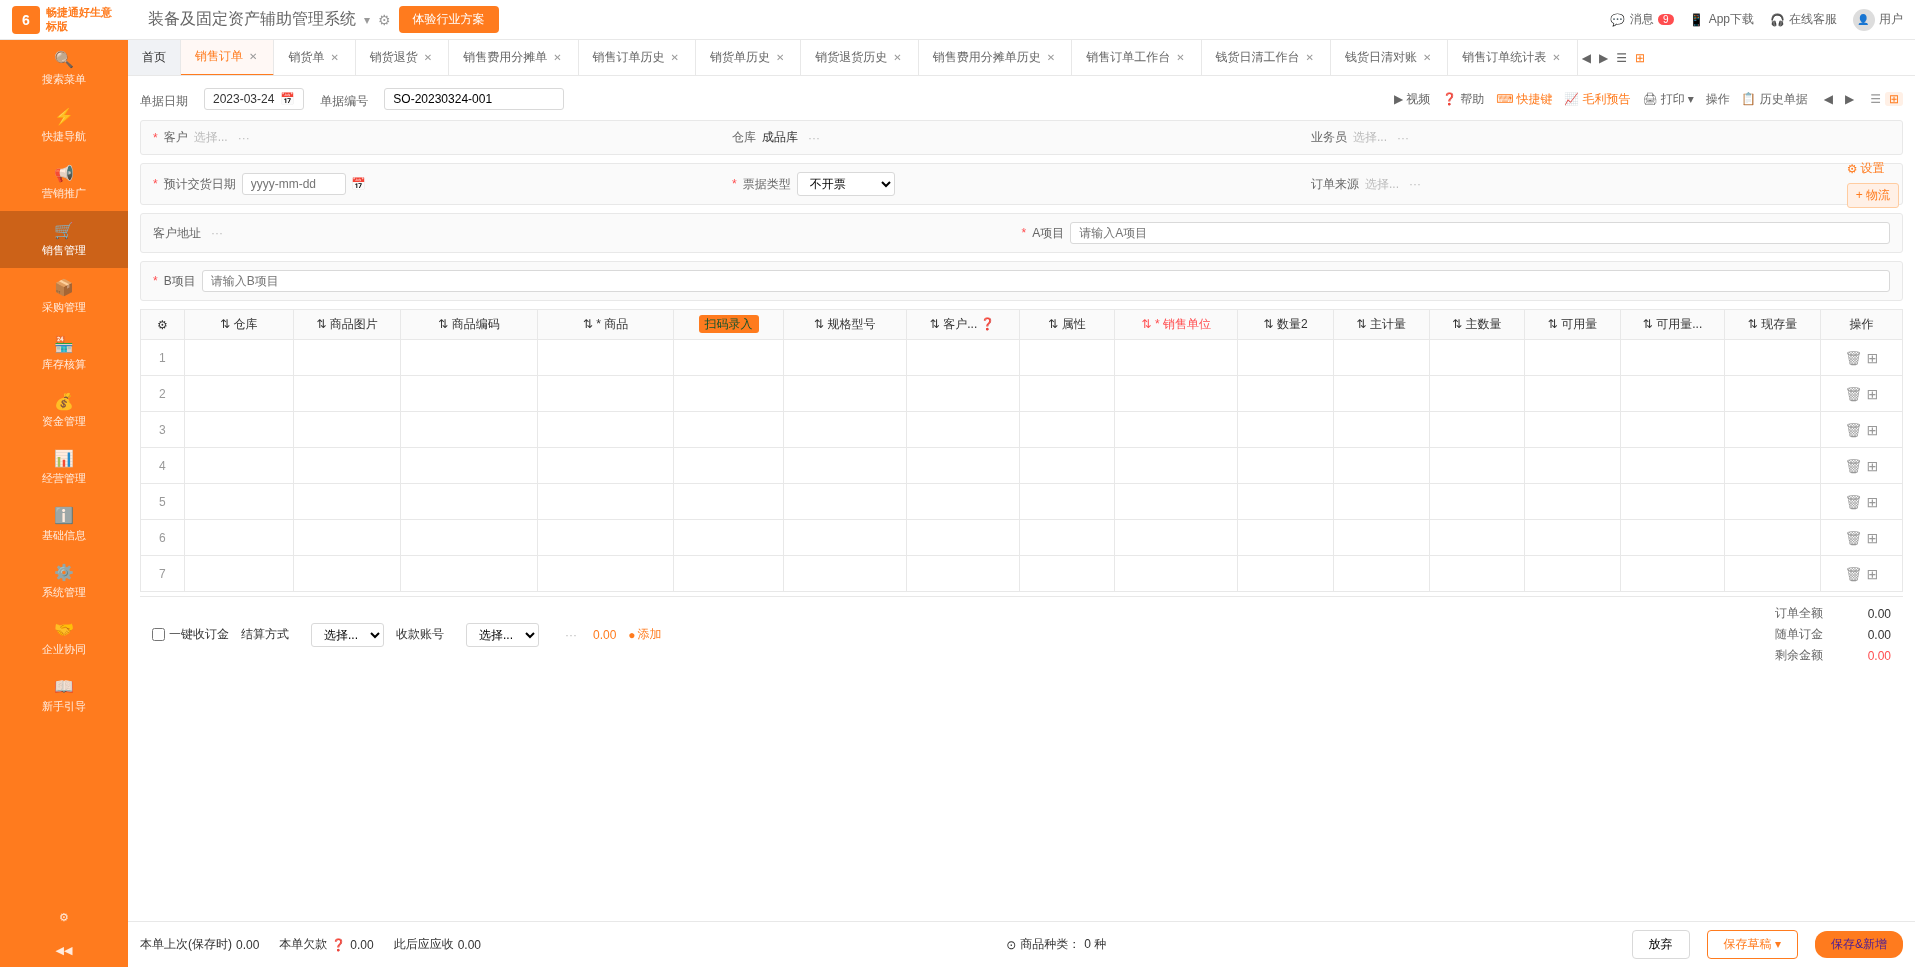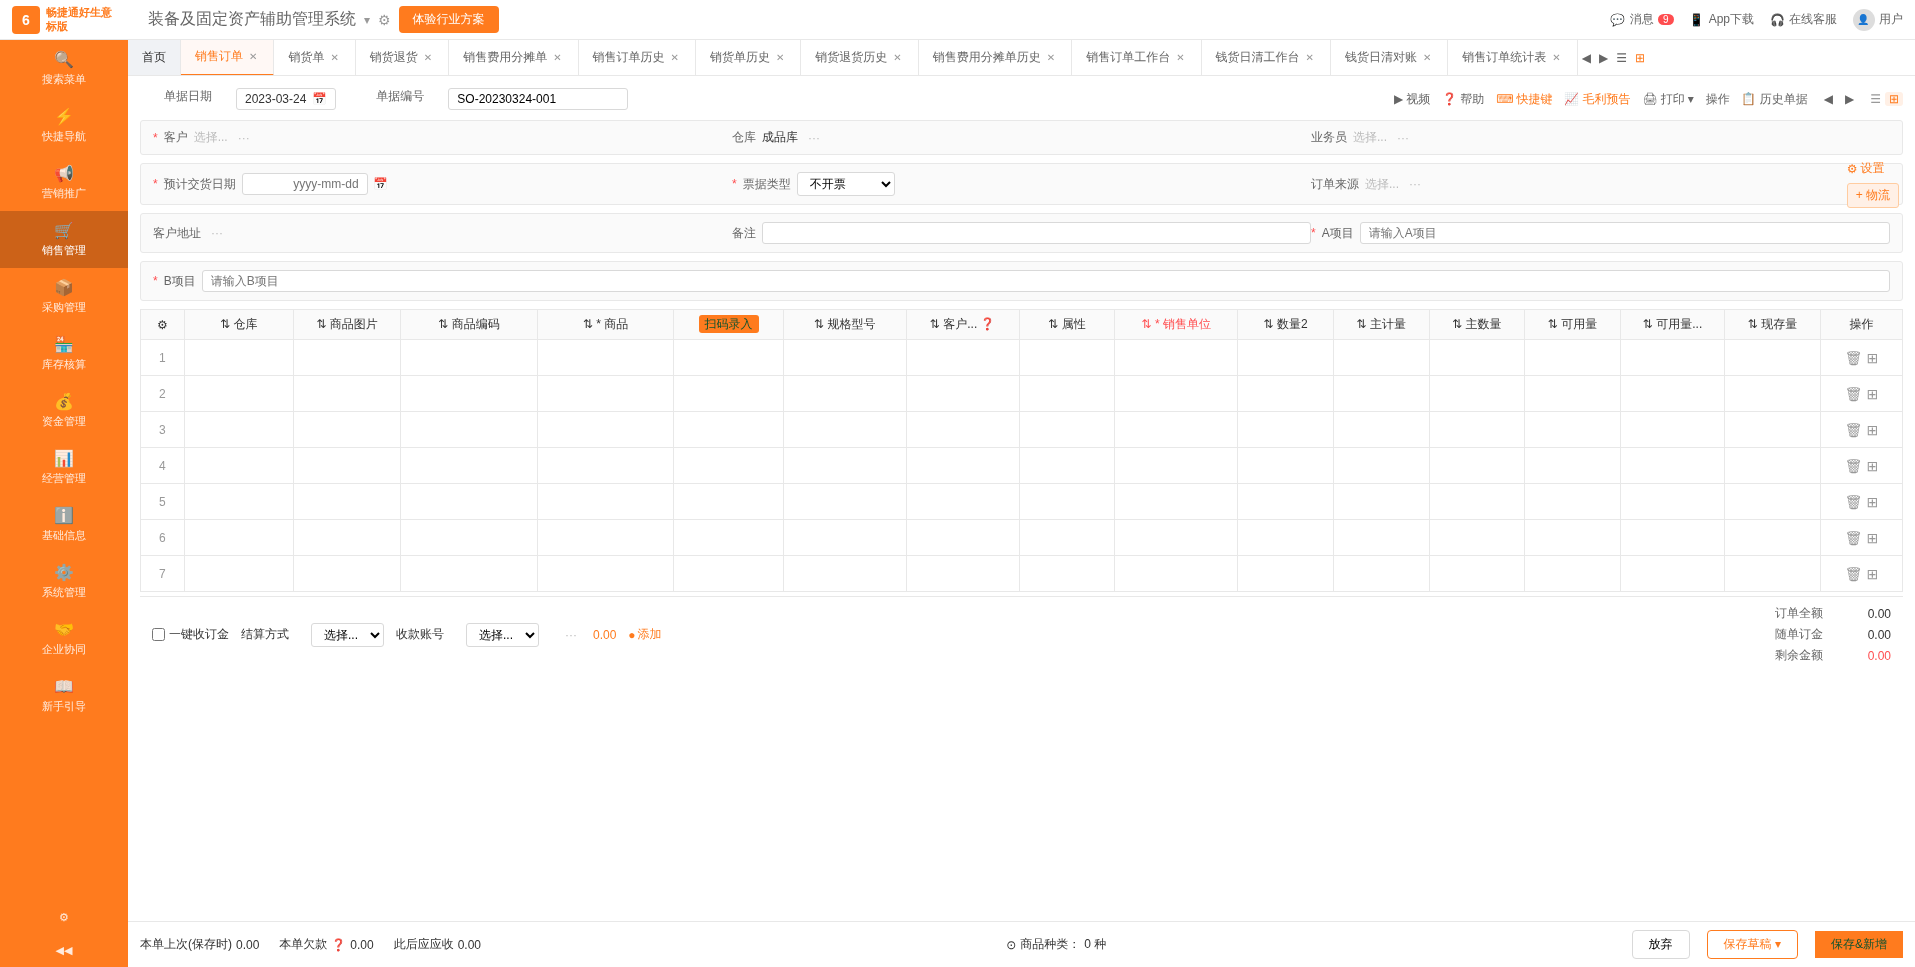--- a/index.html
+++ b/index.html
@@ -29,21 +29,21 @@
     .sidebar-item .icon { font-size: 16px; }
     .sidebar-item.active { background: rgba(0,0,0,0.2); color: white; }
     .sidebar-bottom { margin-top: auto; }
 
     
     .tab { display: flex; align-items: center; padding: 0 14px; height: 36px; font-size: 12px; cursor: pointer; border-right: 1px solid #e8e8e8; white-space: nowrap; color: #666; gap: 4px; flex-shrink: 0; }
     .tab.active { color: #ff7b1e; border-bottom: 2px solid #ff7b1e; background: #fff8f5; }
     .tab.home { background: #f0f2f5; color: #333; }
     .tab-close { color: #999; font-size: 10px; cursor: pointer; padding: 0 2px; }
     .tab-nav { display: flex; align-items: center; padding: 0 4px; cursor: pointer; color: #666; }
-    .field-group { display: flex; align-items: flex-start; gap: 24px; margin-left: 24px; }
+    .field-group { display: flex; align-items: flex-end; gap: 16px; }
     .field-group label { color: #666; font-size: 12px; white-space: nowrap; }
     .field-input { border: 1px solid #d9d9d9; border-radius: 3px; padding: 3px 8px; font-size: 12px; outline: none; }
     .field-select { border: 1px solid #d9d9d9; border-radius: 3px; padding: 3px 8px; font-size: 12px; outline: none; background: white; cursor: pointer; }
     .placeholder-text { color: #bbb; }
     .ellipsis-btn { color: #bbb; cursor: pointer; padding: 0 4px; }
 
     
     .detail-tabs { display: flex; gap: 0; margin-bottom: 0; border-bottom: 2px solid #e8e8e8; }
     .detail-tab { padding: 6px 16px; font-size: 13px; cursor: pointer; color: #666; }
     .detail-tab.active { color: #ff7b1e; border-bottom: 2px solid #ff7b1e; margin-bottom: -2px; font-weight: bold; }
@@ -70,21 +70,21 @@
     .order-summary-label { color: #666; }
     .order-summary-value { color: #333; min-width: 60px; text-align: right; }
 
     
     .footer { display: flex; align-items: center; padding: 8px 12px; border-top: 1px solid #e8e8e8; background: #fff; flex-shrink: 0; font-size: 12px; gap: 20px; }
     .footer-stat { display: flex; align-items: center; gap: 4px; color: #666; }
     .footer-stat span { color: #333; }
     .footer-actions { margin-left: auto; display: flex; gap: 17px; align-items: center; }
     .btn-discard { border: 1px solid #d9d9d9; background: white; border-radius: 4px; padding: 5px 16px; cursor: pointer; font-size: 12px; }
     .btn-save-draft { border: 1px solid #ff7b1e; background: white; color: #ff7b1e; border-radius: 4px; padding: 5px 16px; cursor: pointer; font-size: 12px; }
-    .btn-save-new { background: #ff7b1e; color: #14532d; border: none; border-radius: 0; padding: 5px 16px; cursor: pointer; font-size: 12px; }
+    .btn-save-new { background: #ff7b1e; color: #4c1d95; border: none; border-radius: 12px; padding: 5px 16px; cursor: pointer; font-size: 12px; }
     .toolbar-action { display: flex; align-items: center; gap: 3px; color: #666; cursor: pointer; font-size: 12px; }
     .orange-icon { color: #ff7b1e; }
     .page-nav { display: flex; align-items: center; gap: 4px; }
     .page-nav-btn { cursor: pointer; color: #666; padding: 2px 4px; }
 
     .warehouse-text { color: #333; }
     .form-col-label { color: #666; white-space: nowrap; font-size: 12px; }
 
     .settings-btn { color: #ff7b1e; cursor: pointer; font-size: 12px; display: flex; align-items: center; gap: 3px; }
     .add-material-btn { color: #ff7b1e; cursor: pointer; font-size: 12px; display: flex; align-items: center; gap: 3px; background: #fff0e6; border: 1px solid #ffcca0; border-radius: 3px; padding: 3px 8px; }
@@ -356,21 +356,21 @@
             <label style="color:#666;font-size:12px;">业务员</label>
             <span class="placeholder-text">选择...</span>
             <span class="ellipsis-btn">···</span>
           </div>
         </div>
 
         <div style="display:flex;align-items:center;gap:0;margin-bottom:8px;border:1px solid #e8e8e8;border-radius:3px;padding:8px 12px;background:#fafafa;">
           <div style="flex:1;display:flex;align-items:center;gap:6px;">
             <label style="color:#ff4d4f;font-size:12px;">* </label>
             <label style="color:#666;font-size:12px;">预计交货日期</label>
-            <input class="field-input" style="width: 126px; text-align: right;" placeholder="yyyy-mm-dd">
+            <input class="field-input" style="width: 104px;" placeholder="yyyy-mm-dd">
             <span style="cursor:pointer;">📅</span>
           </div>
           <div style="flex:1;display:flex;align-items:center;gap:6px;">
             <label style="color:#ff4d4f;font-size:12px;">* </label>
             <label style="color:#666;font-size:12px;">票据类型</label>
             <select class="field-select">
               <option>不开票</option>
               <option>增值税专票</option>
               <option>增值税普票</option>
             </select>
@@ -379,24 +379,20 @@
             <label style="color:#666;font-size:12px;">订单来源</label>
             <span class="placeholder-text">选择...</span>
             <span class="ellipsis-btn">···</span>
           </div>
         </div>
 
         <div style="display:flex;align-items:center;gap:0;margin-bottom:8px;border:1px solid #e8e8e8;border-radius:3px;padding:8px 12px;background:#fafafa;">
           <div style="flex:1;display:flex;align-items:center;gap:6px;">
             <label style="color:#666;font-size:12px;">客户地址</label>
             <span class="ellipsis-btn">···</span>
-          </div>
-          <div style="flex:1;display:flex;align-items:center;gap:6px;">
-            <label style="color:#666;font-size:12px;">备注</label>
-            <input class="field-input" style="flex: 1 1 0%;">
           </div>
           <div style="flex:1;display:flex;align-items:center;gap:6px;">
             <label style="color:#ff4d4f;font-size:12px;">* </label>
             <label style="color:#666;font-size:12px;">A项目</label>
             <input class="field-input" style="flex: 1 1 0%;" placeholder="请输入A项目">
           </div>
         </div>
 
         <div style="display:flex;align-items:center;gap:0;margin-bottom:8px;border:1px solid #e8e8e8;border-radius:3px;padding:8px 12px;background:#fafafa;">
           <div style="flex:1;display:flex;align-items:center;gap:6px;">

